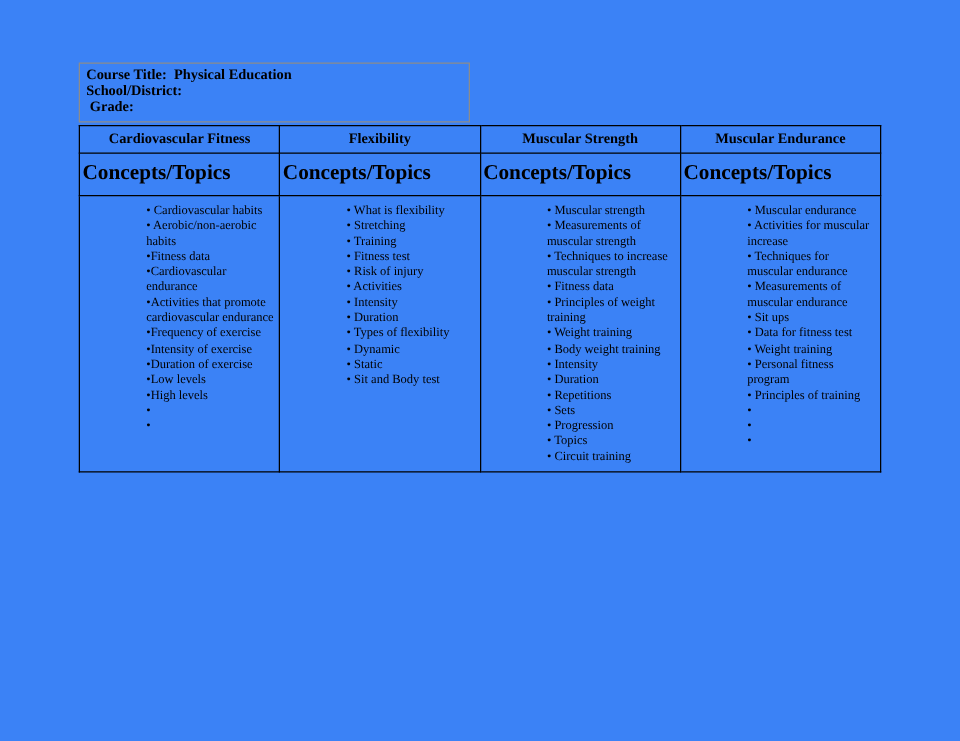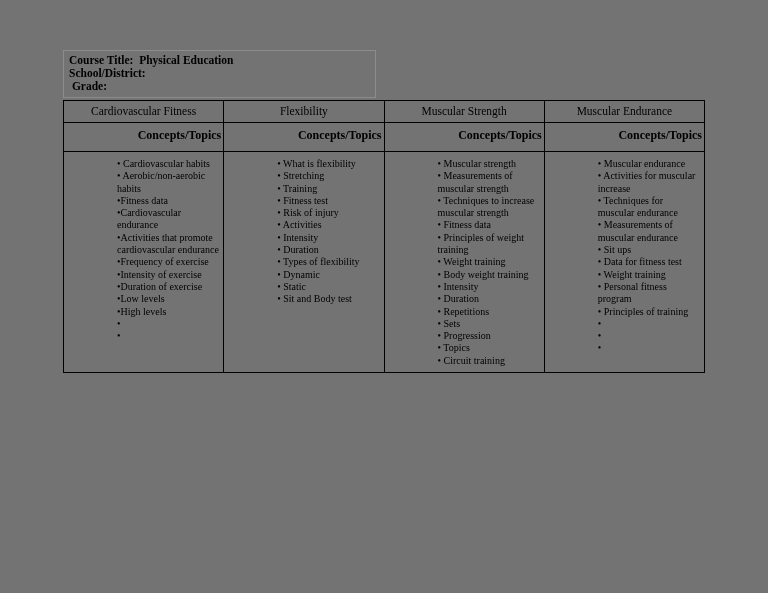--- a/index.html
+++ b/index.html
@@ -10,21 +10,21 @@
   body {
     width: 768px;
     height: 593px;
     font-family: "Liberation Serif", serif;
     color: #000000;
   }
   .page {
     position: relative;
     width: 768px;
     height: 593px;
-    background: #737373;
+    background: #3b82f6;
     overflow: hidden;
   }
   .info-box {
     position: absolute;
     left: 63px;
     top: 50px;
     width: 301px;
     border: 1px solid #8c8c8c;
     padding: 3px 5px 4px 5px;
     font-size: 11.5px;
@@ -42,30 +42,30 @@
     border-collapse: collapse;
     table-layout: fixed;
   }
   table.curriculum th,
   table.curriculum td {
     border: 1px solid #000000;
     width: 25%;
   }
   tr.cat-row th {
     font-size: 11.5px;
-    font-weight: normal;
+    font-weight: bold;
     text-align: center;
     vertical-align: top;
     padding: 4px 2px 3px 2px;
     height: 14px;
   }
   tr.concepts-row th {
-    font-size: 12px;
+    font-size: 17px;
     font-weight: bold;
-    text-align: right;
+    text-align: left;
     vertical-align: top;
     padding: 5px 2px 8px 2px;
     height: 12px;
   }
   tr.content-row td {
     vertical-align: top;
     padding: 6px 4px 5px 5px;
     height: 192px;
   }
   .items .item {

